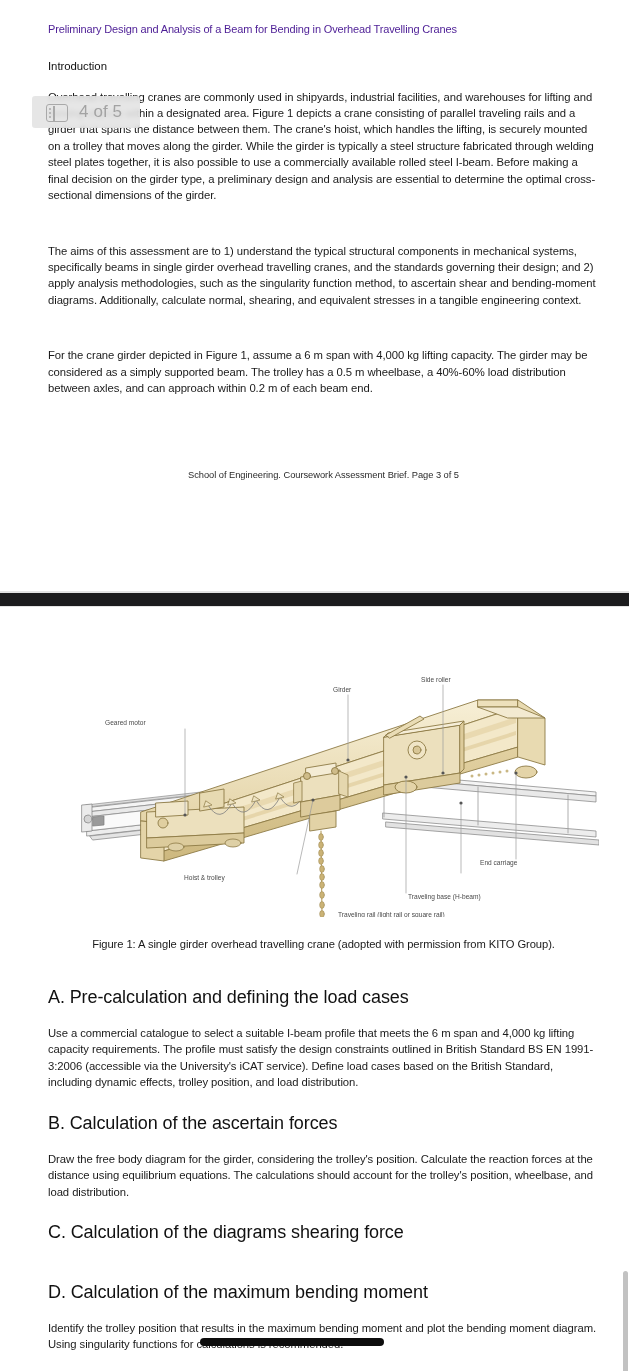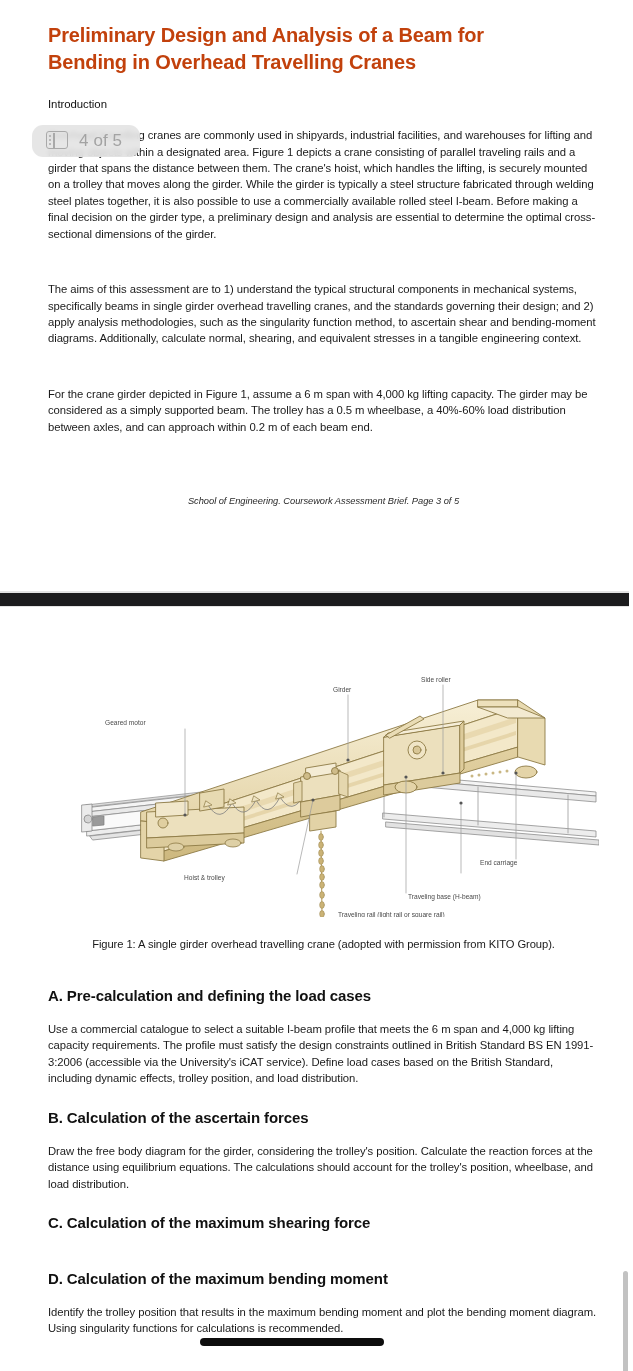--- a/index.html
+++ b/index.html
@@ -23,62 +23,61 @@
     left: 0; width: 629px;
     background: #ffffff;
   }
   #page-a { top: 0; height: 593px; }
   #page-b { top: 607px; height: 764px; }
 
   .page-inner { padding: 0 30px 0 48px; }
 
   
   .doc-title {
-    font-size: 20px;
-    font-weight: bold;
+    font-size: 11px;
+    font-weight: normal;
     line-height: 1.33;
-    color: #c2410c;
+    color: #4c1d95;
     letter-spacing: -0.15px;
     margin: 0;
     padding-top: 12px;
     max-width: 500px;
   }
   .doc-h2 {
     font-size: 11.4px;
     font-weight: normal;
     color: #111111;
     margin: 0;
     letter-spacing: -0.05px;
   }
   .doc-h3 {
-    font-size: 15px;
-    font-weight: bold;
+    font-size: 18px;
+    font-weight: normal;
     color: #111111;
     margin: 0;
     letter-spacing: -0.1px;
   }
   .doc-p {
     font-size: 11.3px;
     line-height: 1.455;
     color: #1a1a1a;
     margin: 0;
     letter-spacing: -0.07px;
     text-align: left;
   }
   .sp-title  { height: 23px; }
   .sp-head   { height: 17px; }
   .sp-gap    { height: 22px; }
 
   .doc-footer {
     font-size: 9.3px;
-    font-style: italic;
     color: #2a2a2a;
     text-align: center;
     letter-spacing: -0.03px;
-    margin: 4px;
+    margin: 16px;
   }
 
   
   #page-separator {
     position: absolute;
     left: 0; top: 591px;
     width: 633px; height: 16px;
     background: #e3e3e3;
   }
   #page-separator .band {
@@ -92,26 +91,26 @@
   .gutter {
     position: absolute;
     right: 0; top: 0;
     width: 4px; height: 1371px;
     background: #ffffff;
   }
 
   
   #page-indicator {
     position: absolute;
-    left: 32px; top: 125px;
+    left: 32px; top: 96px;
     display: flex;
-    align-items: flex-start;
+    align-items: flex-end;
     gap: 11px;
     padding: 6px 18px 6px 14px;
-    border-radius: 11px;
+    border-radius: 3px;
     background: rgba(226,226,226,0.88);
     backdrop-filter: blur(2px);
   }
   #page-indicator .pi-icon {
     width: 22px; height: 18px;
     position: relative;
     flex: 0 0 auto;
   }
   #page-indicator .pi-icon .frame {
     position: absolute; inset: 0;
@@ -400,21 +399,21 @@
       <h3 class="doc-h3">A. Pre-calculation and defining the load cases</h3>
       <div class="sp-head"></div>
       <p class="doc-p">Use a commercial catalogue to select a suitable I-beam profile that meets the 6 m span and 4,000 kg lifting capacity requirements. The profile must satisfy the design constraints outlined in British Standard BS EN 1991-3:2006 (accessible via the University's iCAT service). Define load cases based on the British Standard, including dynamic effects, trolley position, and load distribution.</p>
       <div class="sp-gap"></div>
 
       <h3 class="doc-h3">B. Calculation of the ascertain forces</h3>
       <div class="sp-head"></div>
       <p class="doc-p">Draw the free body diagram for the girder, considering the trolley's position. Calculate the reaction forces at the distance using equilibrium equations. The calculations should account for the trolley's position, wheelbase, and load distribution.</p>
       <div class="sp-gap"></div>
 
-      <h3 class="doc-h3">C. Calculation of the maximum shearing force</h3>
+      <h3 class="doc-h3">C. Calculation of the diagrams shearing force</h3>
       <div class="sp-head"></div>
       <div class="sp-gap"></div>
 
       <h3 class="doc-h3">D. Calculation of the maximum bending moment</h3>
       <div class="sp-head"></div>
       <p class="doc-p">Identify the trolley position that results in the maximum bending moment and plot the bending moment diagram. Using singularity functions for calculations is recommended.</p>
     </div>
   </div>
 
   <div class="gutter"></div>

